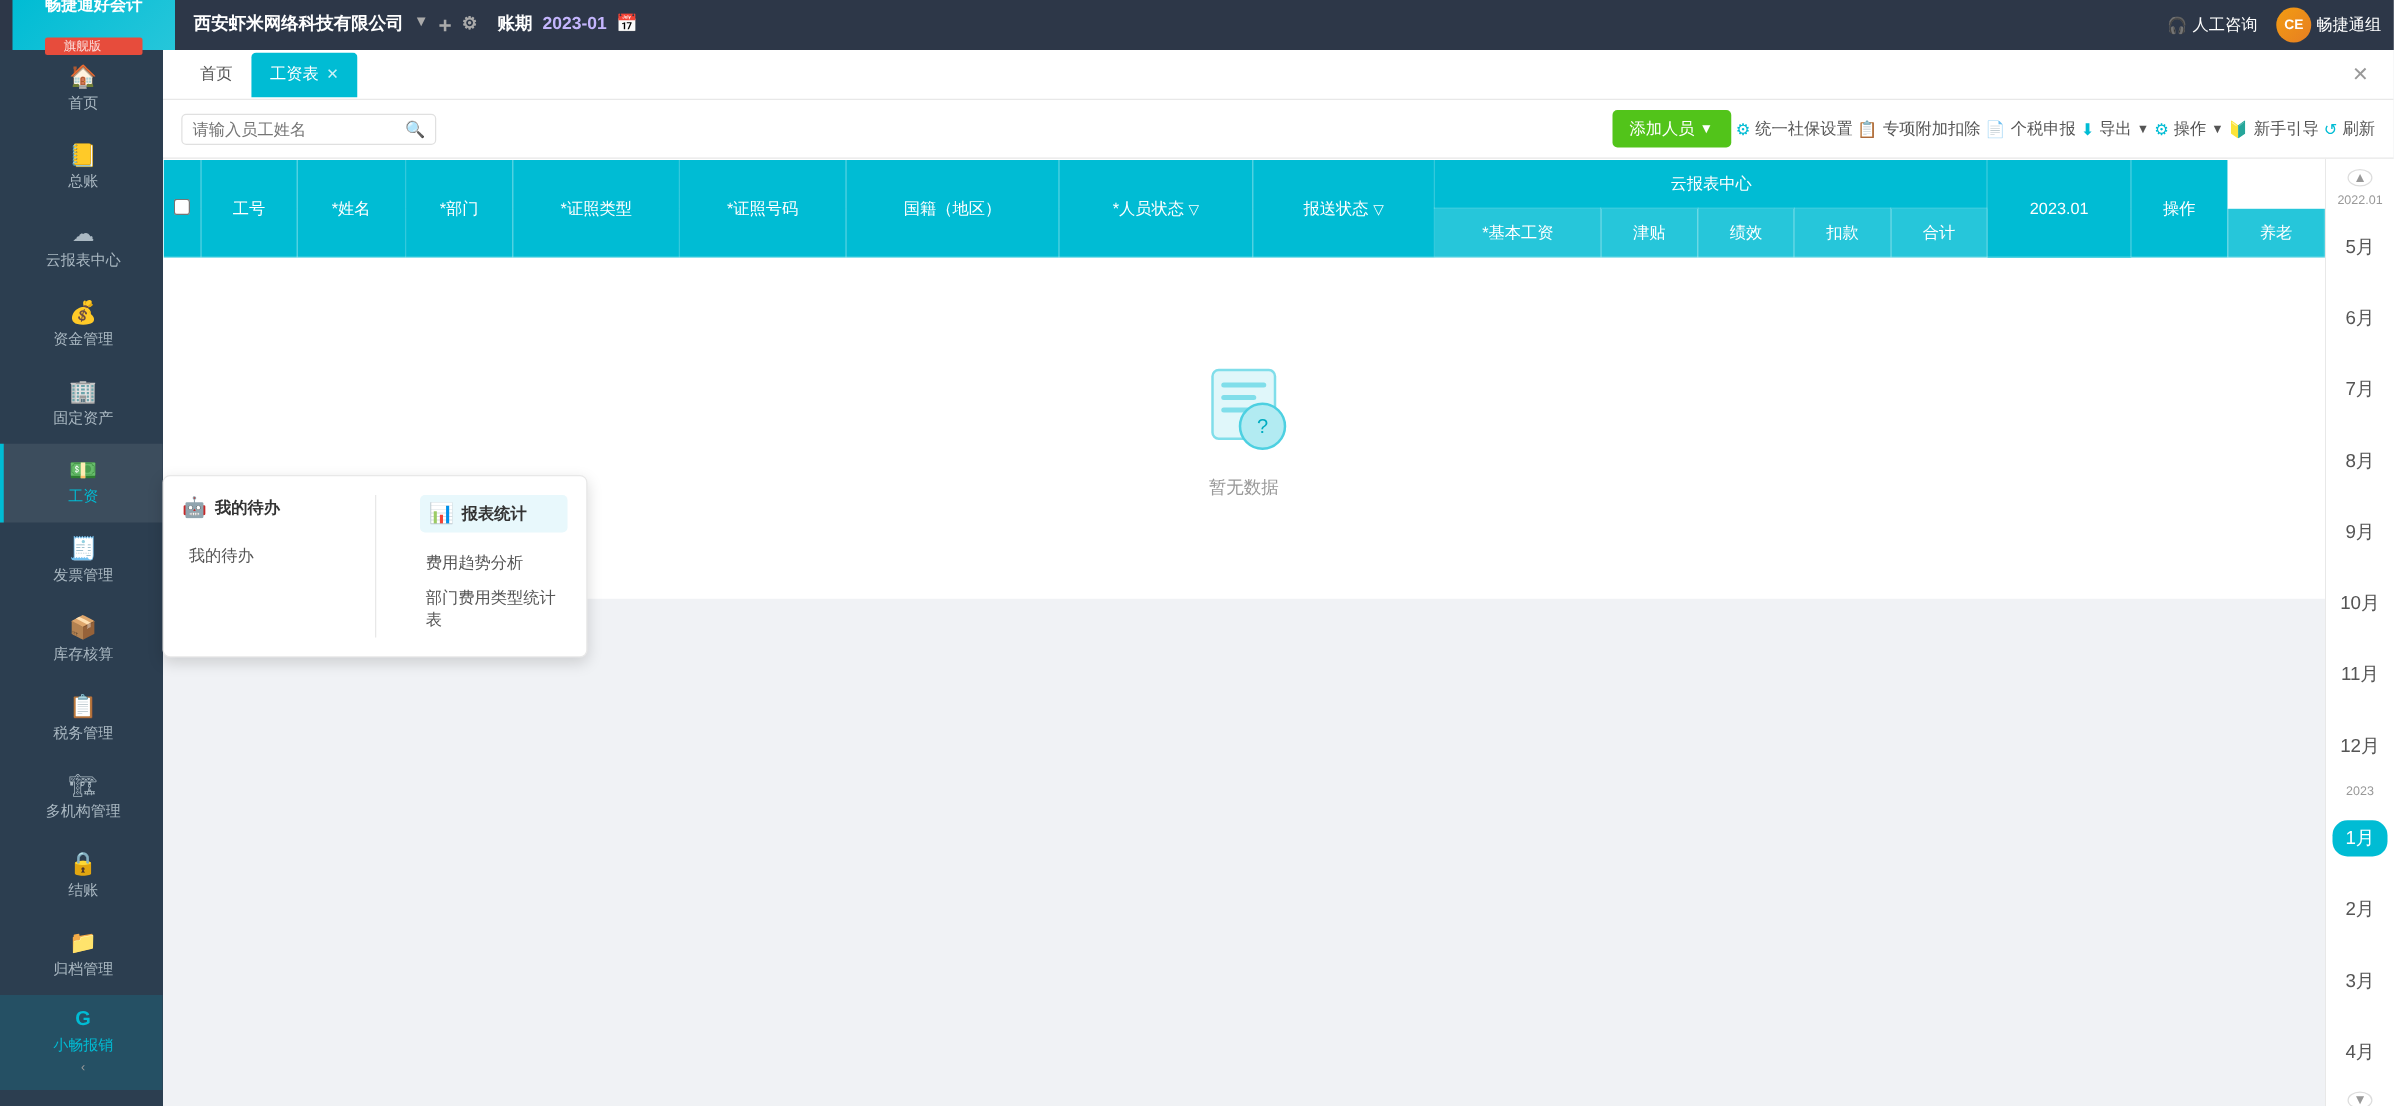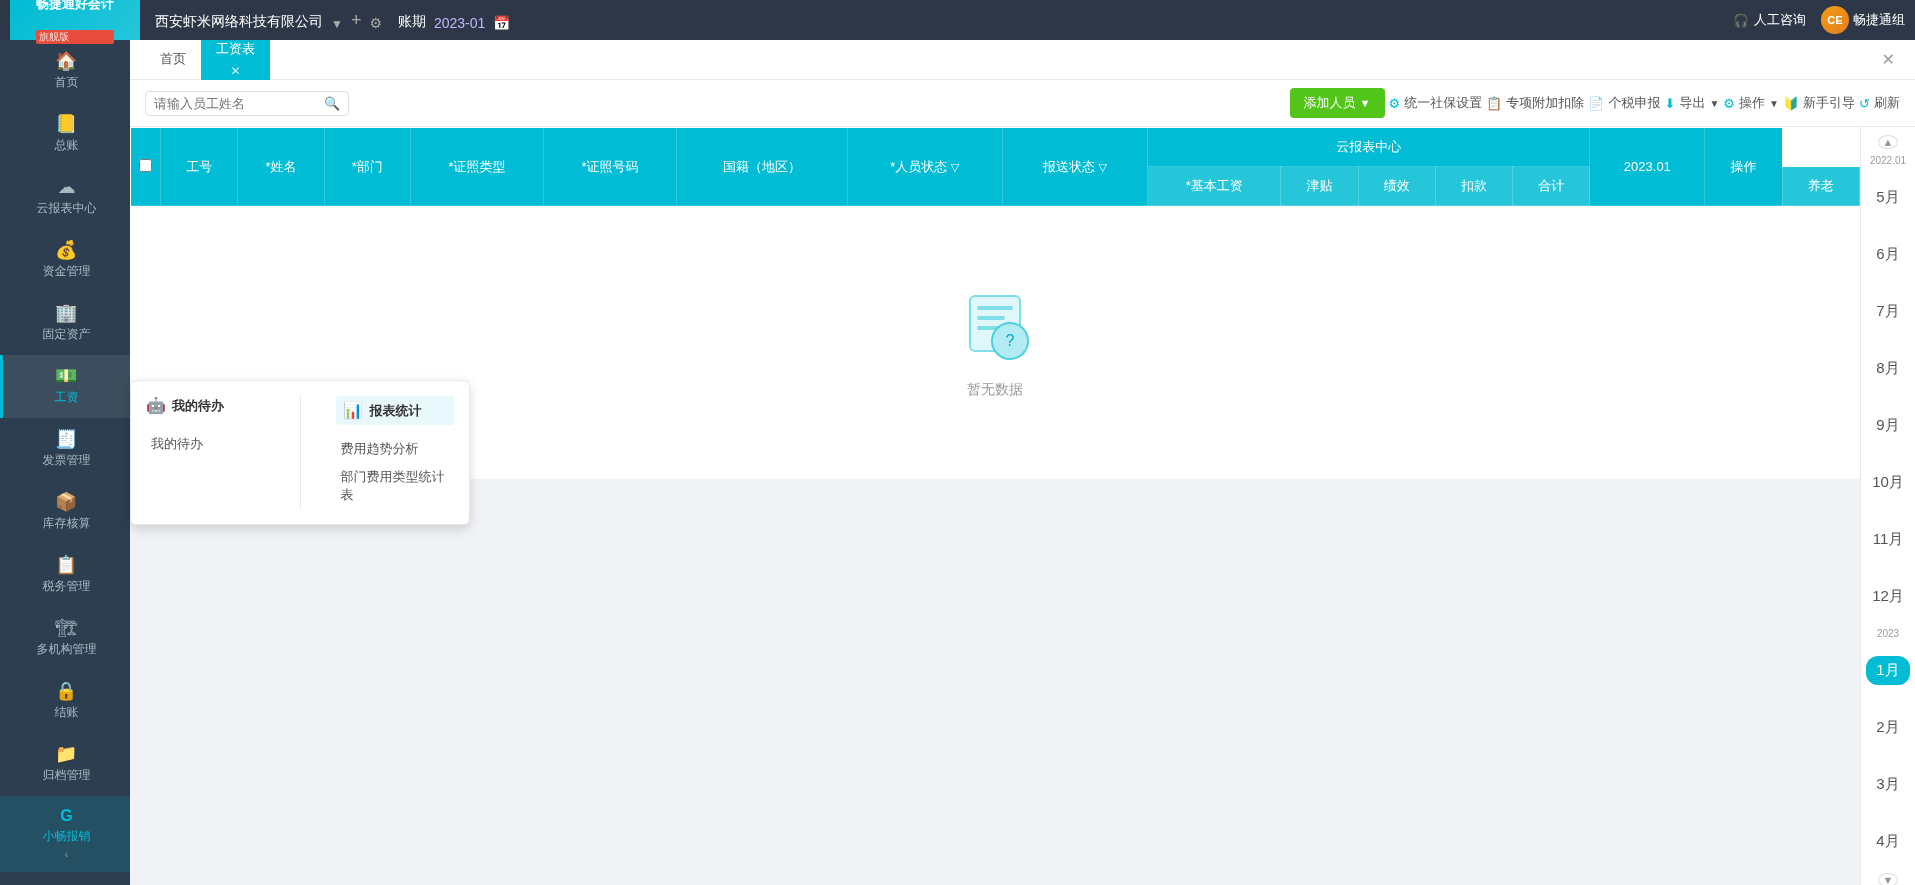--- a/index.html
+++ b/index.html
@@ -29,31 +29,32 @@
       color: white;
       font-size: 13px;
       font-weight: bold;
       line-height: 1.2;
       text-align: center;
     }
     .logo-sub {
       font-size: 10px;
       color: rgba(255,255,255,0.8);
       background: #e74c3c;
-      padding: 0 3px;
+      padding: 0 15px;
       border-radius: 2px;
       margin-top: 19px;
     }
     .company-area {
       display: flex;
-      align-items: flex-end;
+      align-items: flex-start;
       padding: 0 15px;
       color: #fff;
       font-size: 14px;
       gap: 8px;
+      font-weight: bold;
     }
     .dropdown-arrow { color: #aaa; font-size: 12px; }
     .header-right {
       margin-left: auto;
       display: flex;
       align-items: center;
       gap: 15px;
       color: #fff;
       font-size: 13px;
     }
@@ -149,21 +150,20 @@
       border-bottom: 2px solid transparent;
     }
     .tab-item.active {
       background: #00bcd4;
       color: white;
       border-radius: 4px 4px 0 0;
       border-bottom-color: transparent;
       display: flex;
       align-items: center;
       gap: 6px;
-      flex-direction: column;
     }
     .tab-close {
       font-size: 12px;
       opacity: 0.8;
       cursor: pointer;
     }
     .tab-close-main {
       margin-left: auto;
       cursor: pointer;
       color: #999;

